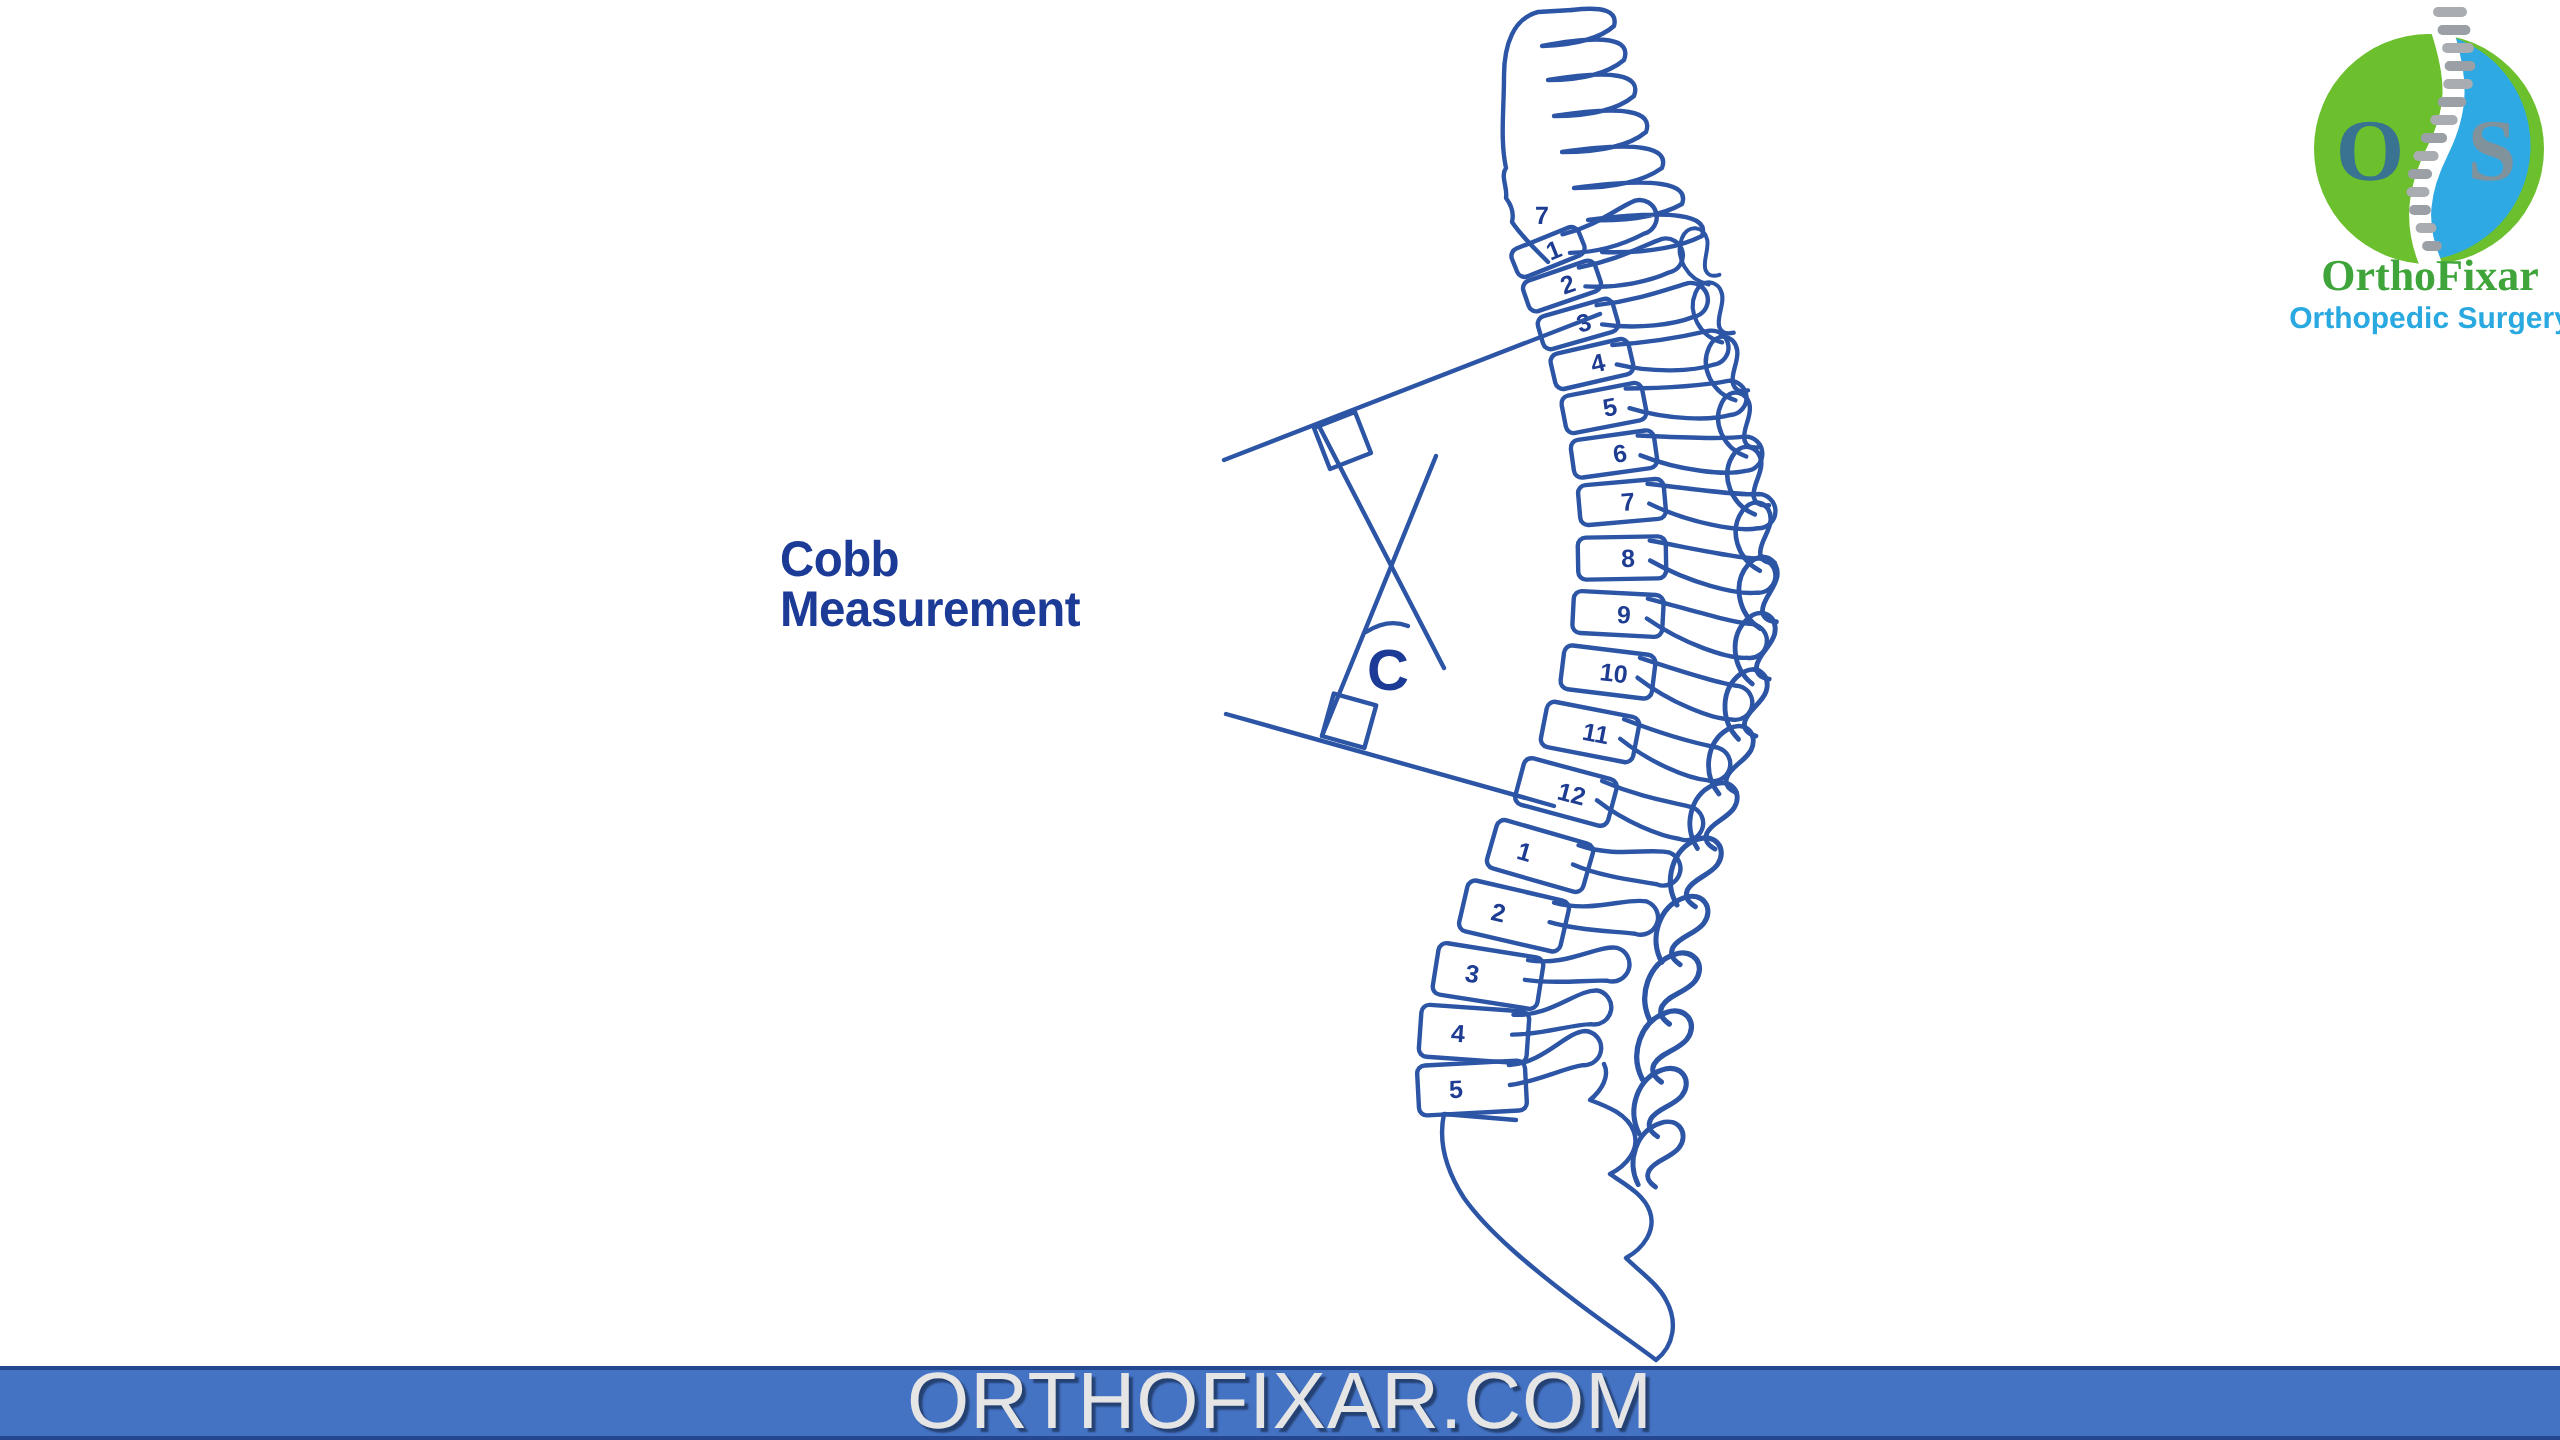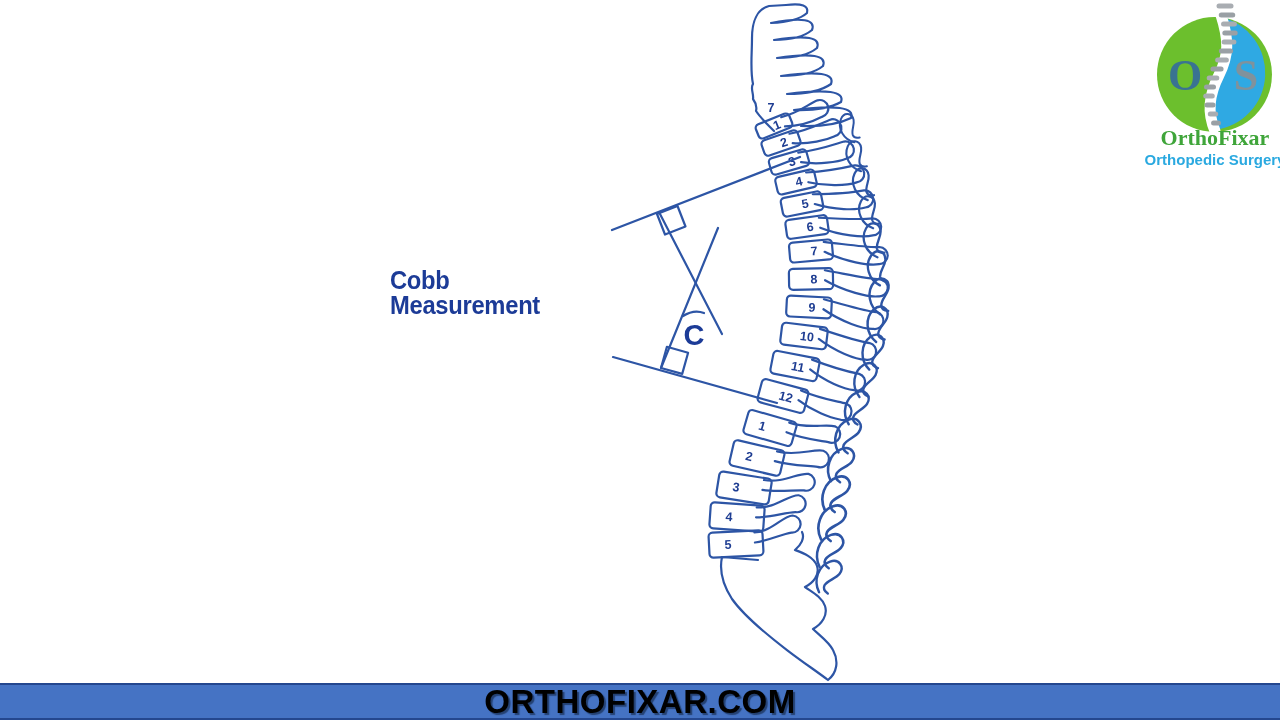--- a/index.html
+++ b/index.html
@@ -32,23 +32,22 @@
     font-family:"Liberation Sans",sans-serif;font-weight:bold;font-size:15px;color:#2aa9e0;
   }
 
   
   #footer{
     position:absolute;left:0;bottom:0;width:1280px;height:33px;
     background:#4573c4;border-top:2px solid #24478f;border-bottom:2px solid #24478f;
     display:flex;align-items:center;justify-content:center;
   }
   #footer .t{
-    font-size:33px;line-height:33px;color:#000000;letter-spacing:.5px;
+    font-size:40px;line-height:33px;color:#e5e5e5;letter-spacing:.5px;
     text-shadow:2px 2px 1px rgba(31,56,100,.85);
-    font-weight:bold;
   }
 </style>
 </head>
 <body>
 
 <svg id="diagram-svg" width="1280" height="720" viewBox="0 0 1280 720">
   <defs>
     <path id="tip-shape" d="M -7,15 C -14,5 -11,-9 -1,-14 C 7,-18 13,-11 9,-4 C 6,1 -1,3 -3,8 C -4,11 -3,13 1,15" fill="none"></path>
   </defs>
 

